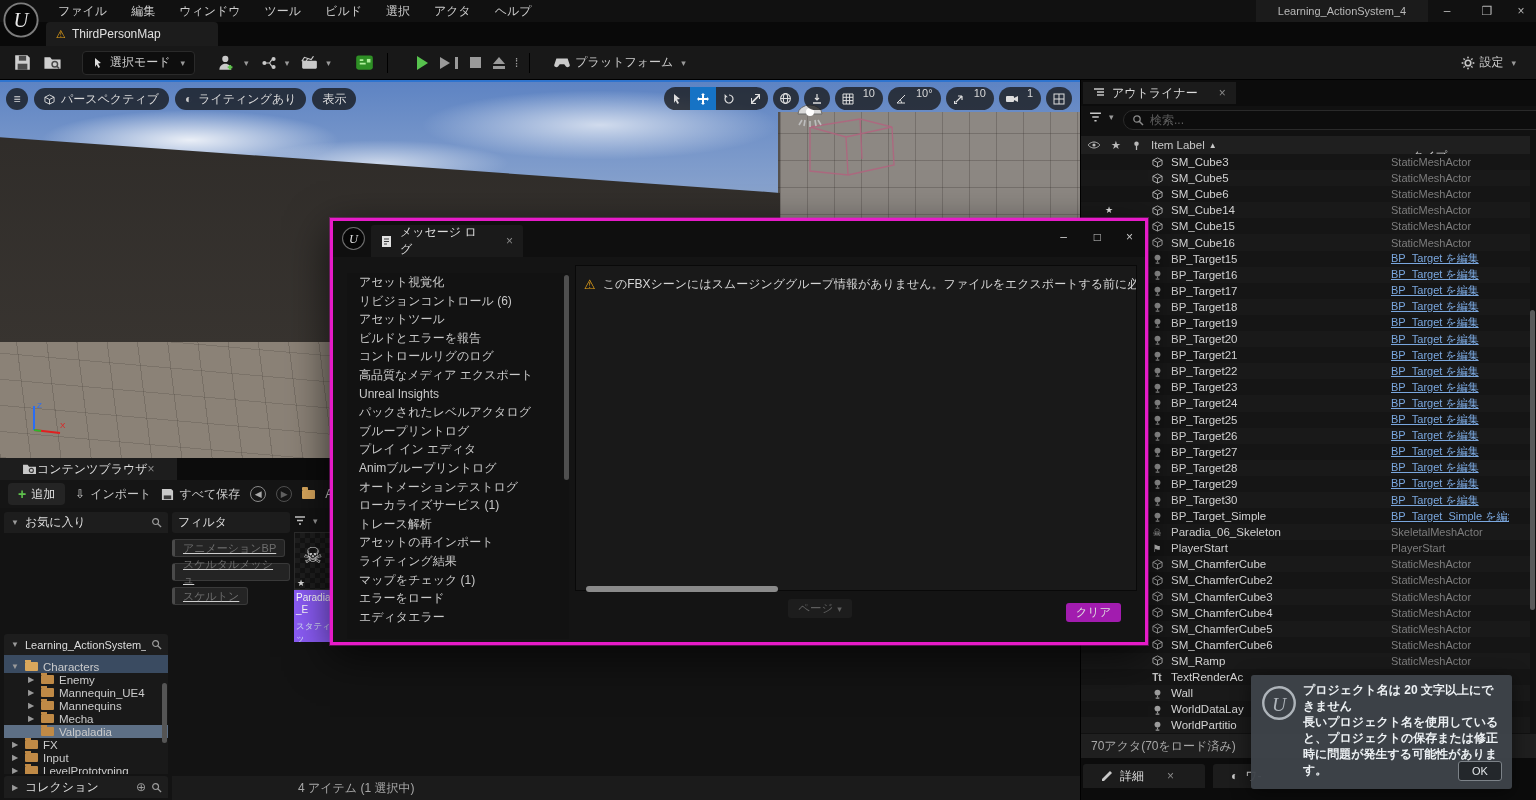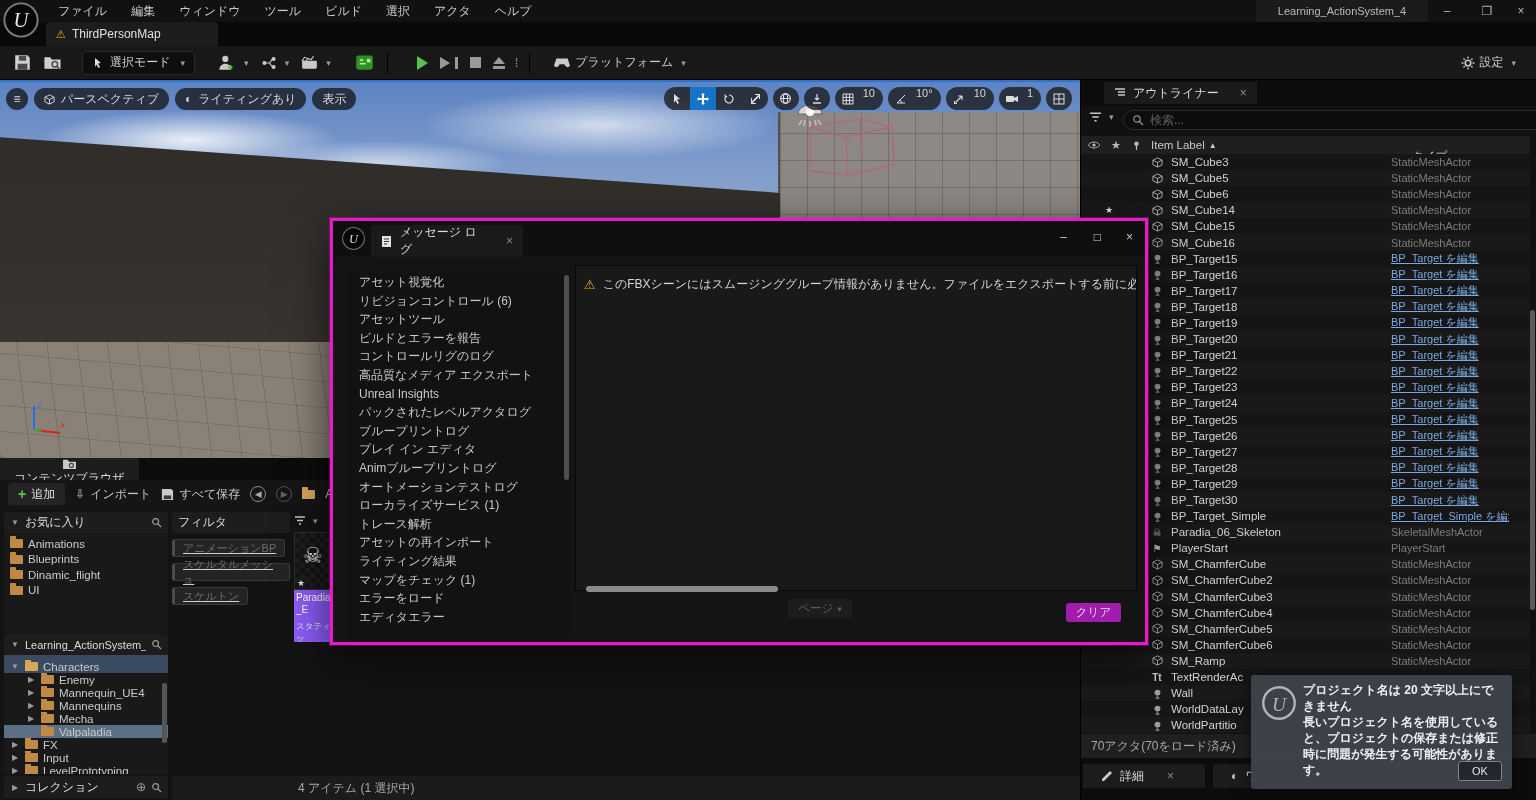--- a/index.html
+++ b/index.html
@@ -53,42 +53,42 @@
                      repeating-linear-gradient(5deg,rgba(50,45,40,.18) 0 1px,transparent 1px 26px);}
   .pill{background:rgba(18,18,18,.74);border-radius:12px;height:22px;display:flex;align-items:center;padding:0 10px;gap:6px;color:#dadada;font-size:12px;}
   .vtb{position:absolute;top:7px;right:8px;display:flex;gap:5px;align-items:center;}
   .vtb .grp{background:rgba(25,25,25,.78);border-radius:12px;display:flex;overflow:hidden;}
   .vtb .b{width:26px;height:23px;display:flex;align-items:center;justify-content:center;color:#d8d8d8;}
   .vtb .b.on{background:#1673c5;}
   .vtb .val{color:#d8d8d8;font-size:11px;padding:0 8px 0 2px;}
   
   .cbrowser{left:0;top:458px;width:1080px;height:342px;background:#131313;}
   .cb-tabrow{position:absolute;left:0;top:0;width:100%;height:22px;background:#0c0c0c;}
-  .cb-tab{position:absolute;left:0;top:0;height:22px;background:#1d1d1d;display:flex;align-items:center;padding:0 14px;color:#ddd;flex-direction:column;}
+  .cb-tab{position:absolute;left:0;top:0;height:22px;background:#1d1d1d;display:flex;align-items:center;padding:0 22px;color:#ddd;}
   .cb-toolbar{position:absolute;left:0;top:22px;width:100%;height:28px;display:flex;align-items:center;gap:10px;padding-left:8px;background:#151515;}
   .add-btn{background:#242424;border-radius:4px;height:22px;display:flex;align-items:center;gap:5px;padding:0 10px;color:#e3e3e3;}
   .plus{color:#5fc24d;font-weight:bold;font-size:14px;}
   .cb-link{display:flex;align-items:center;gap:5px;color:#c9c9c9;}
   .circ{width:16px;height:16px;border:1px solid #8a8a8a;border-radius:50%;display:flex;align-items:center;justify-content:center;color:#aaa;font-size:9px;}
   .panel-hdr{background:#1d1d1d;height:21px;display:flex;align-items:center;padding:0 6px;gap:5px;color:#ddd;border-radius:3px 3px 0 0;}
   .panel-bd{background:#191919;}
   .fav-row,.tree-row{display:flex;align-items:center;gap:5px;height:15.5px;font-size:11.5px;color:#cbcbcb;white-space:nowrap;overflow:hidden;}
   .tree-row{height:13px;font-size:11.5px;}
   .folder{width:13px;height:9px;background:#c08a46;border-radius:1px;position:relative;display:inline-block;flex:0 0 13px;}
   .folder::before{content:"";position:absolute;top:-3px;left:0;width:6px;height:3px;background:#c08a46;border-radius:1px 1px 0 0;}
   .folder.open{background:#d9a75c;}
   .folder.open::before{background:#d9a75c;}
   .caret{width:10px;color:#9a9a9a;font-size:8px;text-align:center;flex:0 0 10px;}
   .sel1{background:#3a4b61;}
   .sel2{background:#5d6f85;}
   .chip{border:1px solid #3a3a3a;background:#242424;border-radius:3px;height:18px;display:flex;align-items:center;padding:0 8px;color:#6e6e6e;font-size:11px;margin-bottom:6px;width:fit-content;border-left:3px solid #4a4a4a;}
   .checker{background-color:#141414;background-image:linear-gradient(45deg,#1e1e1e 25%,transparent 25%,transparent 75%,#1e1e1e 75%),linear-gradient(45deg,#1e1e1e 25%,transparent 25%,transparent 75%,#1e1e1e 75%);background-size:10px 10px;background-position:0 0,5px 5px;}
   
   .outliner{left:1080px;top:80px;width:456px;height:720px;background:#111;border-left:1px solid #000;}
-  .ol-tab{position:absolute;left:2px;top:2px;height:22px;background:#1b1b1b;display:flex;align-items:center;gap:7px;padding:0 10px;color:#ddd;margin-left:21px;}
+  .ol-tab{position:absolute;left:2px;top:2px;height:22px;background:#1b1b1b;display:flex;align-items:center;gap:7px;padding:0 10px;color:#ddd;}
   .searchbox{position:absolute;left:42px;top:30px;width:448px;height:20px;background:#0d0d0d;border:1px solid #2a2a2a;border-radius:11px;display:flex;align-items:center;padding:0 8px;gap:6px;color:#5f5f5f;}
   .ol-hdr{position:absolute;left:0;top:56px;width:449px;height:18px;background:#1f1f1f;display:flex;align-items:center;color:#c9c9c9;font-size:11.5px;}
   .ol-rows{position:absolute;left:0;top:74px;width:449px;height:580px;overflow:hidden;}
   .ol-row{display:flex;align-items:center;height:16.1px;font-size:11.5px;white-space:nowrap;}
   .ol-row.alt{background:#191919;}
   .ol-row:not(.alt){background:#151515;}
   .ol-star{width:20px;flex:0 0 20px;text-align:center;color:#e8e8e8;font-size:9px;padding-left:24px;}
   .ol-ico{width:16px;flex:0 0 16px;margin-left:44px;display:flex;justify-content:center;}
   .ol-label{color:#d2d2d2;margin-left:6px;width:220px;overflow:hidden;flex:0 0 220px;}
   .ol-type{color:#7d7d7d;font-size:11px;width:118px;overflow:hidden;flex:0 0 118px;}
@@ -425,38 +425,20 @@
       <div class="panel-hdr">
         <span class="caret">▼</span>
         <span>お気に入り</span>
         <span class="ico" style="margin-left:auto;">
             <svg viewBox="0 0 12 12" width="11" height="11">
               <circle cx="5" cy="5" r="3.2" fill="none" stroke="#9a9a9a" stroke-width="1.3"></circle>
               <path d="M7.5 7.5L11 11" stroke="#9a9a9a" stroke-width="1.5"></path>
             </svg>
           </span>
       </div>
-      <div class="panel-bd" style="height:100px;padding:3px 0 0 6px;">
-          <div class="fav-row">
-            <span class="folder"></span>
-            <span>Animations</span>
-          </div>
-          <div class="fav-row">
-            <span class="folder"></span>
-            <span>Blueprints</span>
-          </div>
-          <div class="fav-row">
-            <span class="folder"></span>
-            <span>Dinamic_flight</span>
-          </div>
-          <div class="fav-row">
-            <span class="folder"></span>
-            <span>UI</span>
-          </div>
-        </div>
     </div>
 
     <div class="abs" style="left:4px;top:176px;width:164px;">
       <div class="panel-hdr">
         <span class="caret">▼</span>
         <span style="font-size:11px;white-space:nowrap;overflow:hidden;">Learning_ActionSystem_4</span>
         <span class="ico" style="margin-left:auto;">
             <svg viewBox="0 0 12 12" width="11" height="11">
               <circle cx="5" cy="5" r="3.2" fill="none" stroke="#9a9a9a" stroke-width="1.3"></circle>
               <path d="M7.5 7.5L11 11" stroke="#9a9a9a" stroke-width="1.5"></path>

